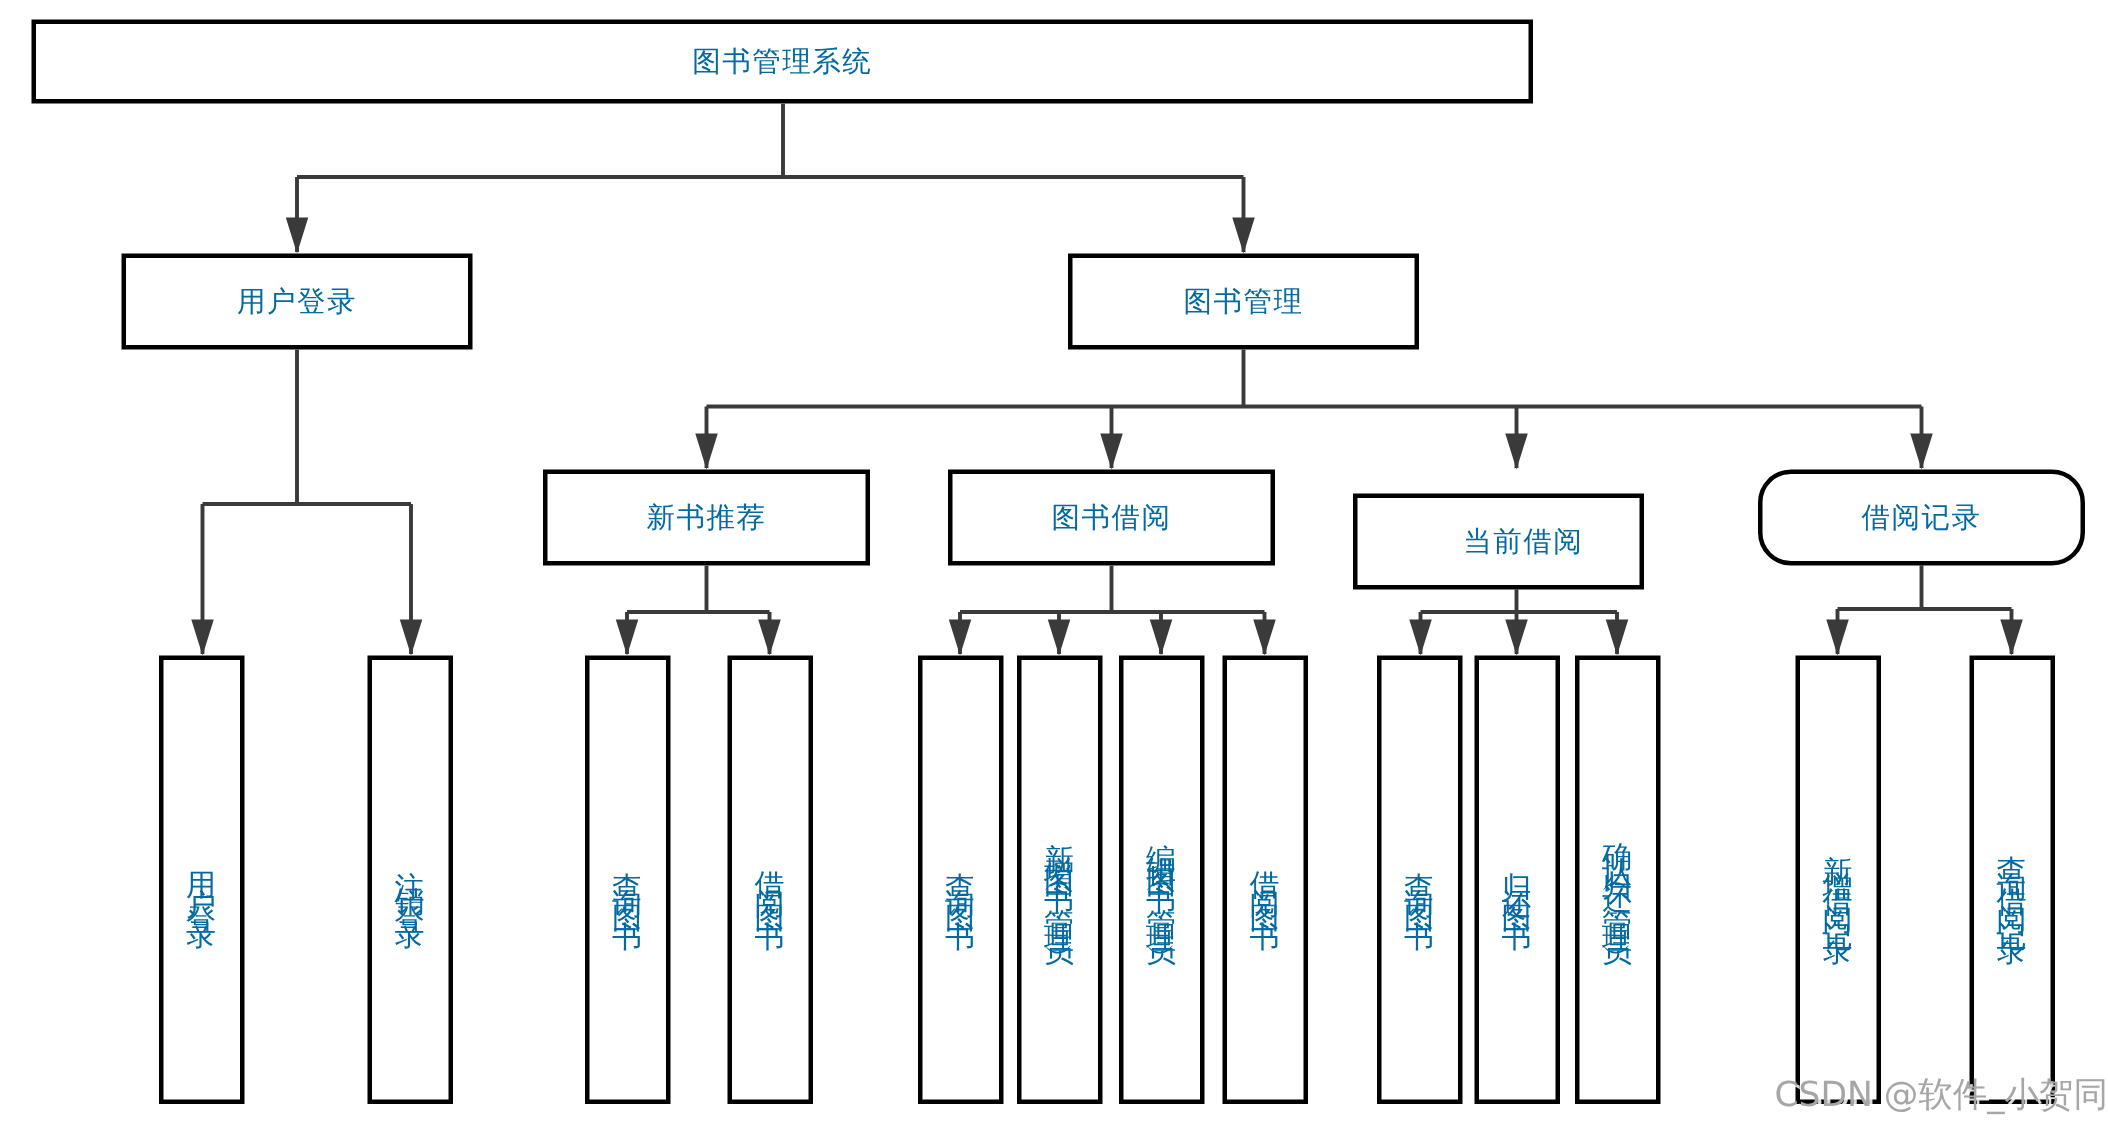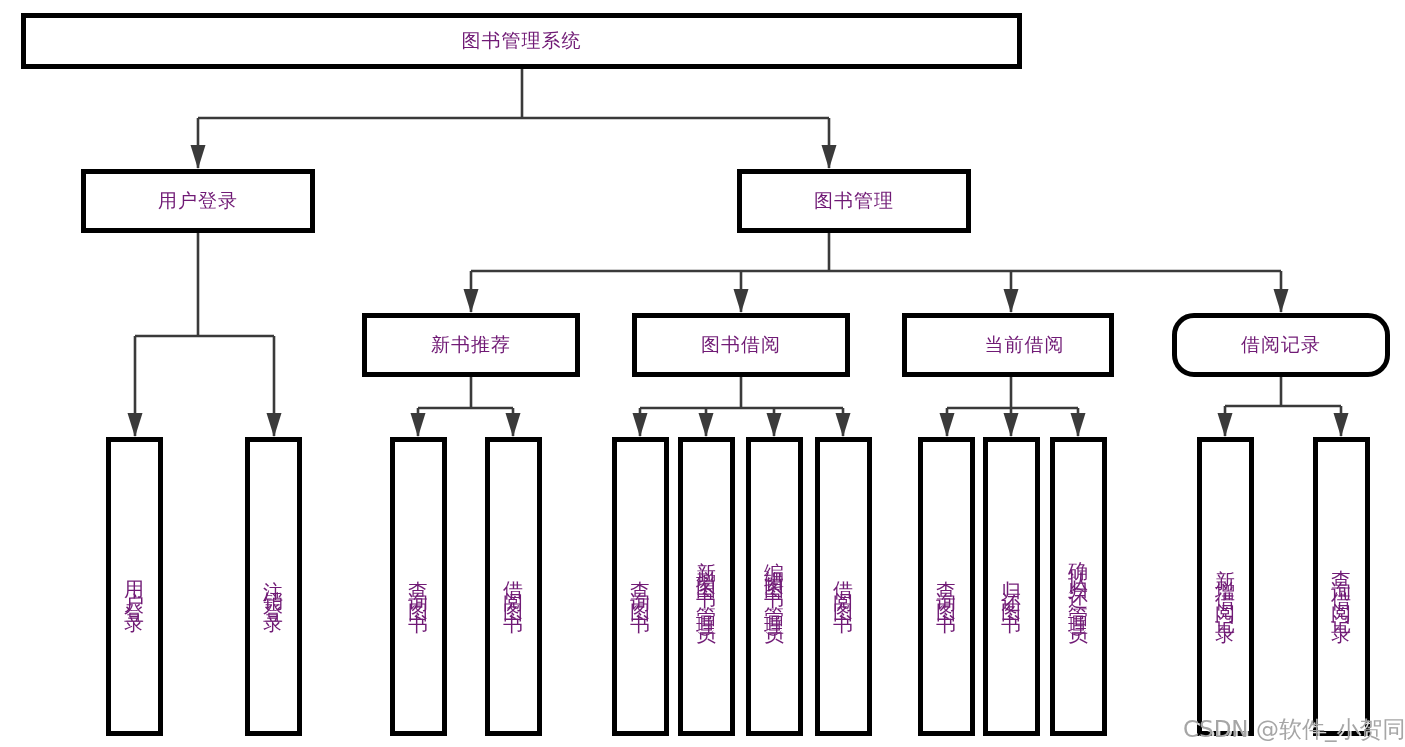--- a/index.html
+++ b/index.html
@@ -5,23 +5,23 @@
   html,body { margin:0; padding:0; background:#ffffff; }
   .canvas {
     position:relative; width:1405px; height:747px;
     background:#ffffff; overflow:hidden;
     font-family:"DejaVu Sans", sans-serif;
     color:#1e1e1e;
   }
   .connectors { position:absolute; left:0; top:0; z-index:1; }
   .box {
     position:absolute; z-index:2;
-    background:#ffffff; border:5px solid #000000; box-sizing:border-box;
+    background:#ffffff; border:3px solid #000000; box-sizing:border-box;
     display:flex; align-items:center; justify-content:center;
-    font-size:19px; letter-spacing:1px; color:#701a75;
+    font-size:19px; letter-spacing:1px; color:#0369a1;
   }
   .leaf span {
     writing-mode:vertical-rl; text-orientation:mixed;
     font-size:20px; letter-spacing:11px; line-height:1;
   }
   .leaf.long span { letter-spacing:9px; }
   .watermark {
     position:absolute; z-index:3;
     left:1183px; top:714px;
     font-size:23px; color:#a6a6a6;
@@ -100,31 +100,31 @@
     </g>
   </svg>
 
   <div class="box" style="left:21px; top:13px; width:1001px; height:56px;">
     <span>图书管理系统</span>
   </div>
 
   <div class="box" style="left:81px; top:169px; width:234px; height:64px;">
     <span>用户登录</span>
   </div>
-  <div class="box" style="left:712px; top:169px; width:234px; height:64px;margin-left:25px;">
+  <div class="box" style="left:712px; top:169px; width:234px; height:64px;">
     <span>图书管理</span>
   </div>
 
   <div class="box" style="left:632px; top:313px; width:218px; height:64px;">
     <span>图书借阅</span>
   </div>
   <div class="box" style="left:362px; top:313px; width:218px; height:64px;">
     <span>新书推荐</span>
   </div>
-  <div class="box" style="left:902px; top:313px; width:212px; height:64px;padding-left:33px;">
+  <div class="box" style="left:902px; top:329px; width:194px; height:64px;padding-left:33px;">
     <span>当前借阅</span>
   </div>
   <div class="box" style="left:1172px; top:313px; width:218px; height:64px;border-radius:22px;">
     <span>借阅记录</span>
   </div>
 
   <div class="box leaf" style="left:106px; top:437px; width:57px; height:299px;">
     <span>用户登录</span>
   </div>
   <div class="box leaf" style="left:245px; top:437px; width:57px; height:299px;">

